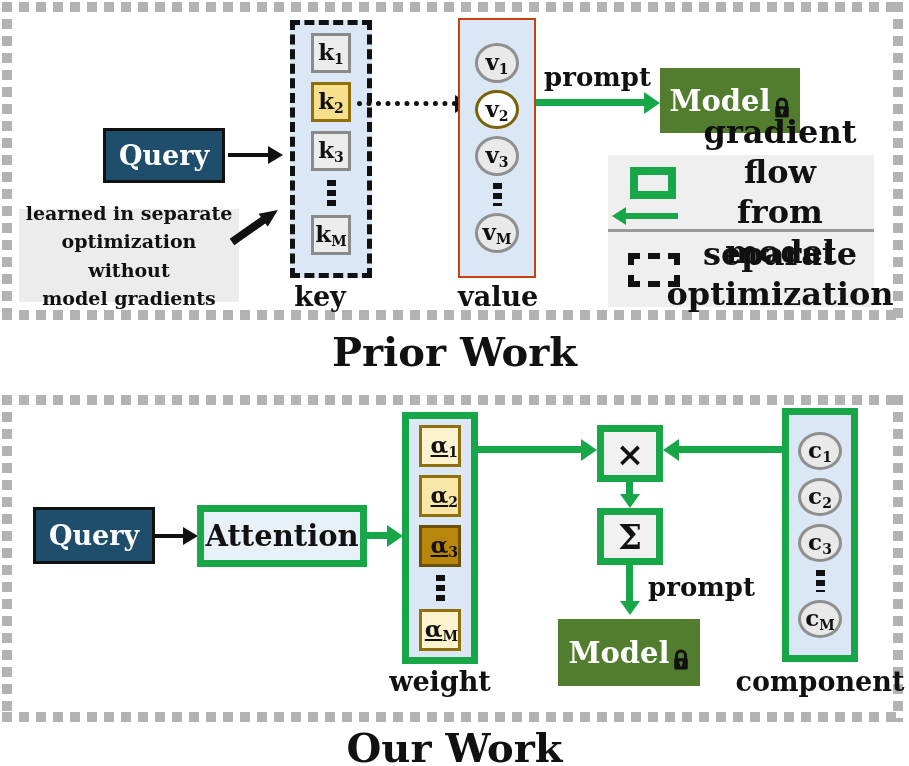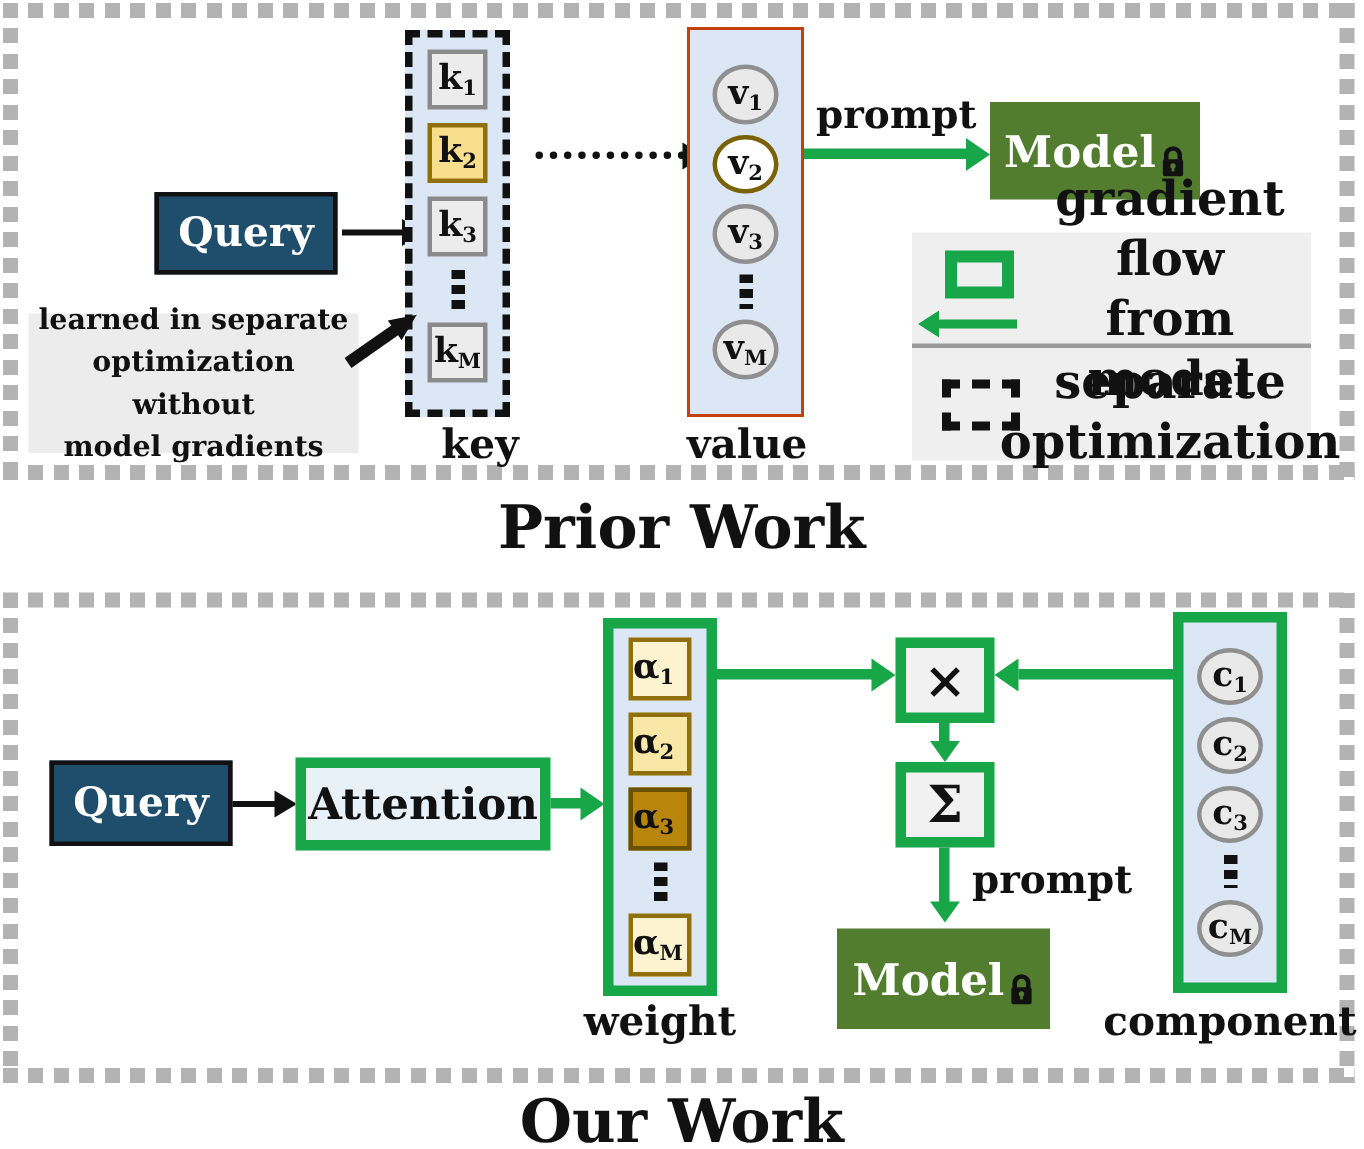--- a/index.html
+++ b/index.html
@@ -35,21 +35,21 @@
   .col-value{border:2px solid #c2410c;padding:23px 0;gap:7px;}
   .col-weight{padding:6px 0;gap:8px;}
   .col-comp{padding:17px 0;gap:8px;}
 
   .cell{font-size:23px;line-height:1;}
   .sub{font-size:14px;vertical-align:-4px;}
   .sq{width:40px;height:40px;box-sizing:border-box;border:3px solid #8a8a8a;background:#ececec;
       display:flex;align-items:center;justify-content:center;}
   .sq.gold{background:#f7df8e;border-color:#8f700c;}
   .asq{width:42px;height:42px;box-sizing:border-box;border:3px solid #8f700c;background:#fdf3cf;
-      display:flex;align-items:center;justify-content:flex-start;}
+      display:flex;align-items:center;justify-content:flex-end;text-decoration:underline;}
   .asq.a2{background:#f9e7a8;}
   .asq.a3{background:#b8860b;border-color:#6b5106;}
   .circ{width:44px;height:44px;box-sizing:border-box;border:3px solid #8f8f8f;background:#e9e9e9;
       border-radius:50%;display:flex;align-items:center;justify-content:center;}
   .circ.gold{background:#ffffff;border-color:#7a6208;}
   .vdots{width:9px;height:26px;
       background:repeating-linear-gradient(180deg,#111 0 6px,transparent 6px 10px);}
 
   .collabel{font-size:27px;text-align:center;}
   .title{left:0;width:909px;text-align:center;font-size:40px;}
@@ -103,21 +103,21 @@
       <div class="ev er"></div>
   </div>
 
   <div class="abs ctr query" style="left:103px;top:128px;">
     <span>Query</span>
   </div>
 
   <div class="abs kline" style="left:228px;top:153px;width:42px;height:4px;"></div>
   <div class="abs khead-r" style="left:268px;top:146px;"></div>
 
-  <div class="col col-key" style="left:270px;top:20px;width:70px;height:258px;">
+  <div class="col col-key" style="left:290px;top:20px;width:82px;height:258px;">
     <div class="sq cell">
         <span><span>k</span><span class="sub">1</span></span>
       </div>
     <div class="sq gold cell">
         <span><span>k</span><span class="sub">2</span></span>
       </div>
     <div class="sq cell">
         <span><span>k</span><span class="sub">3</span></span>
       </div>
     <div class="vdots"></div>

